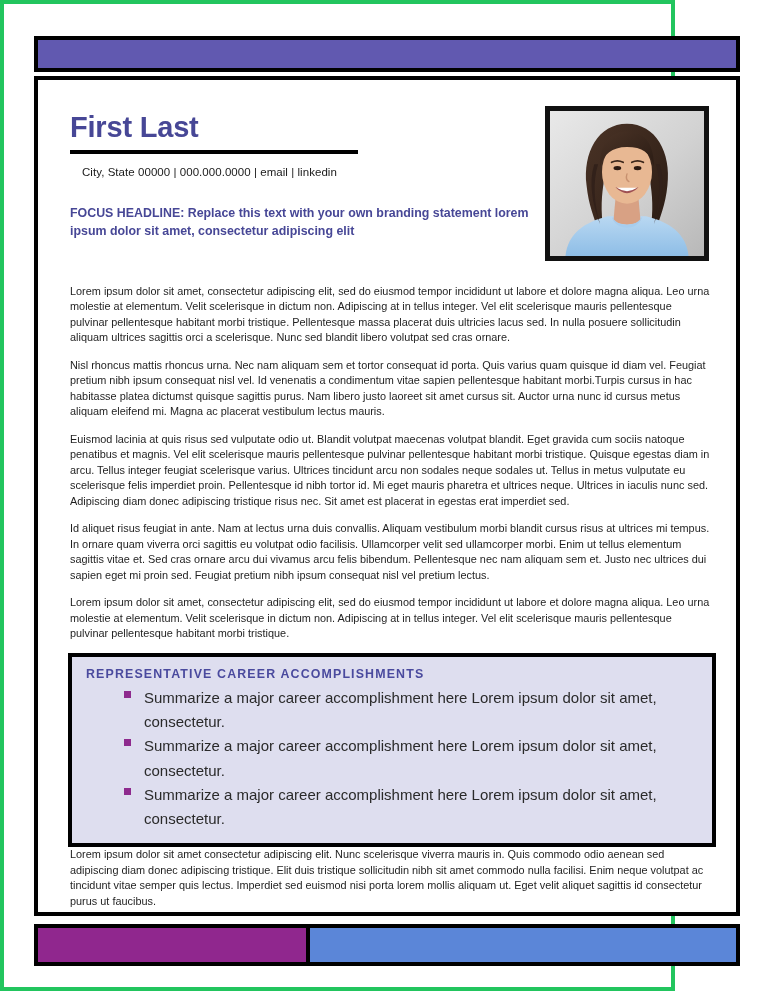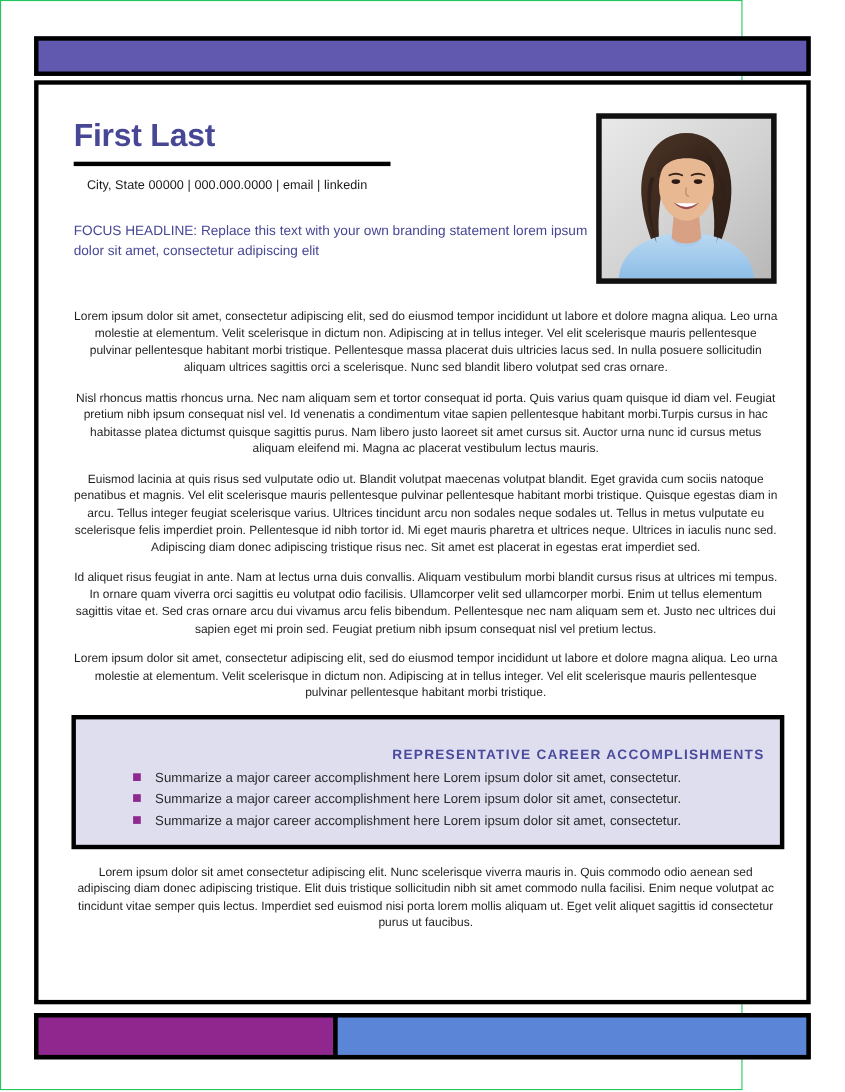--- a/index.html
+++ b/index.html
@@ -15,21 +15,21 @@
   }
 
   
   .page {
     position: absolute;
     left: 0;
     top: 0;
     width: 675px;
     height: 991px;
     background: #ffffff;
-    border: 1px solid #22c55e;
+    border: 4px solid #22c55e;
     box-sizing: border-box;
     padding-left: 20px;
   }
 
   
   .top-bar-wrap {
     position: absolute;
     left: 30px;
     top: 32px;
     width: 706px;
@@ -95,21 +95,21 @@
     margin: 12px 0 0 16px;
     font-size: 11.5px;
     color: #1a1a1a;
     letter-spacing: 0.05px;
   }
 
   .focus-headline {
     margin: 27px 0 0 4px;
     width: 470px;
     font-size: 12.4px;
-    font-weight: normal;
+    font-weight: bold;
     color: #474796;
     line-height: 1.45;
   }
 
   
   .photo-frame {
     position: absolute;
     right: 3px;
     top: 8px;
     width: 164px;
@@ -124,63 +124,63 @@
   
   .body-col {
     margin-top: 4px;
   }
   .para {
     font-size: 10.9px;
     line-height: 1.42;
     color: #1f1f1f;
     margin: 0 0 12px 4px;
     width: 640px;
-    text-align: center;
+    text-align: left;
   }
   .para.tight { margin-bottom: 11px; }
 
   
   .accomplishments {
     margin: 9px 0 0 2px;
     width: 648px;
     background: #dedeef;
     border: 4px solid #000000;
     box-sizing: border-box;
     padding: 10px 14px 12px 14px;
   }
   .acc-title {
-    text-align: right;
+    text-align: left;
     font-size: 12.4px;
     font-weight: bold;
     color: #4a4a9e;
     letter-spacing: 1.15px;
-    margin: 15px 0 5px 0;
+    margin: 0 0 5px 0;
   }
   .acc-list {
     list-style: none;
     margin: 0;
     padding: 0 0 0 58px;
   }
   .acc-item {
     position: relative;
-    font-size: 12px;
+    font-size: 15px;
     line-height: 1.62;
     color: #2a2a2a;
   }
   .acc-bullet {
     position: absolute;
     left: -20px;
     top: 5px;
     width: 7px;
     height: 7px;
     background: #8e2a8e;
     display: inline-block;
   }
 
-  .post-box-col { margin-top: 14px; }
+  .post-box-col { }
 
   
   .footer-wrap {
     position: absolute;
     left: 30px;
     top: 920px;
     width: 706px;
     height: 42px;
     border: 4px solid #000000;
     box-sizing: border-box;

